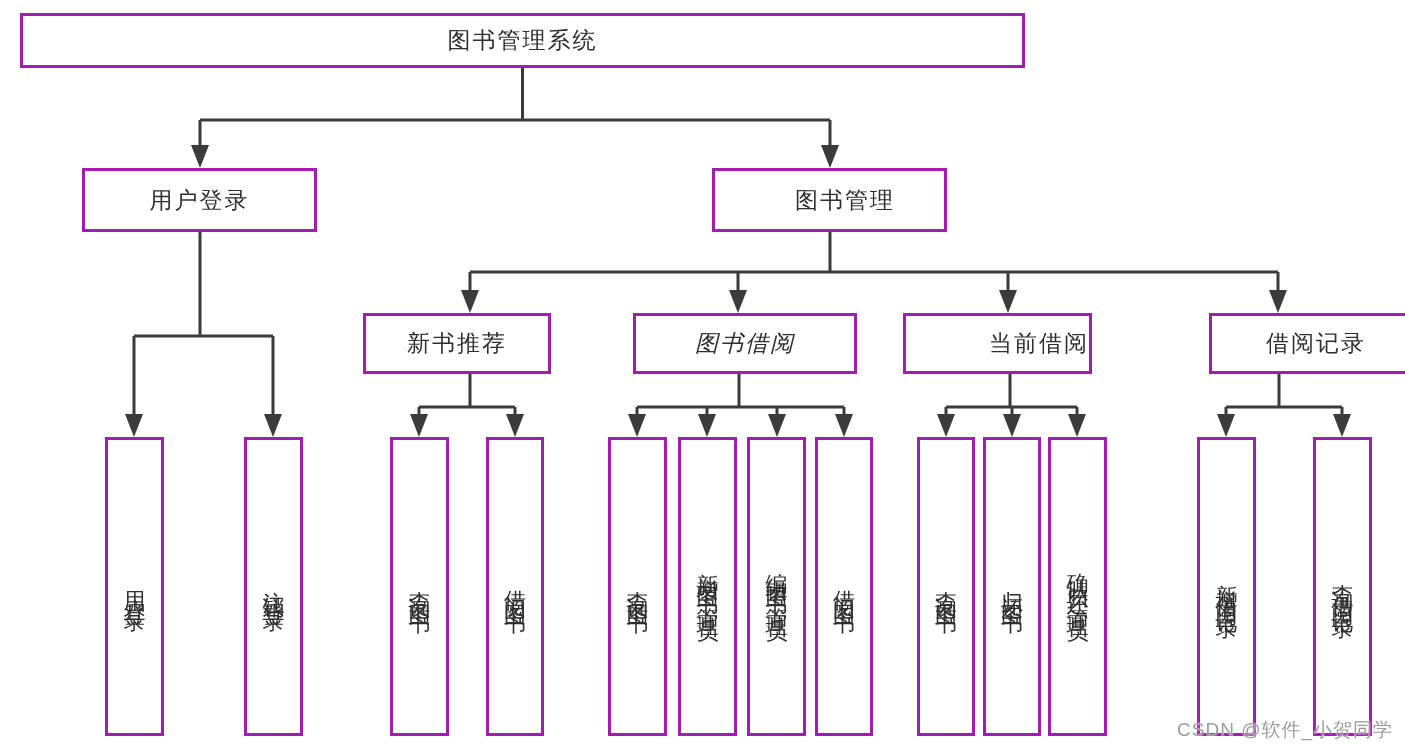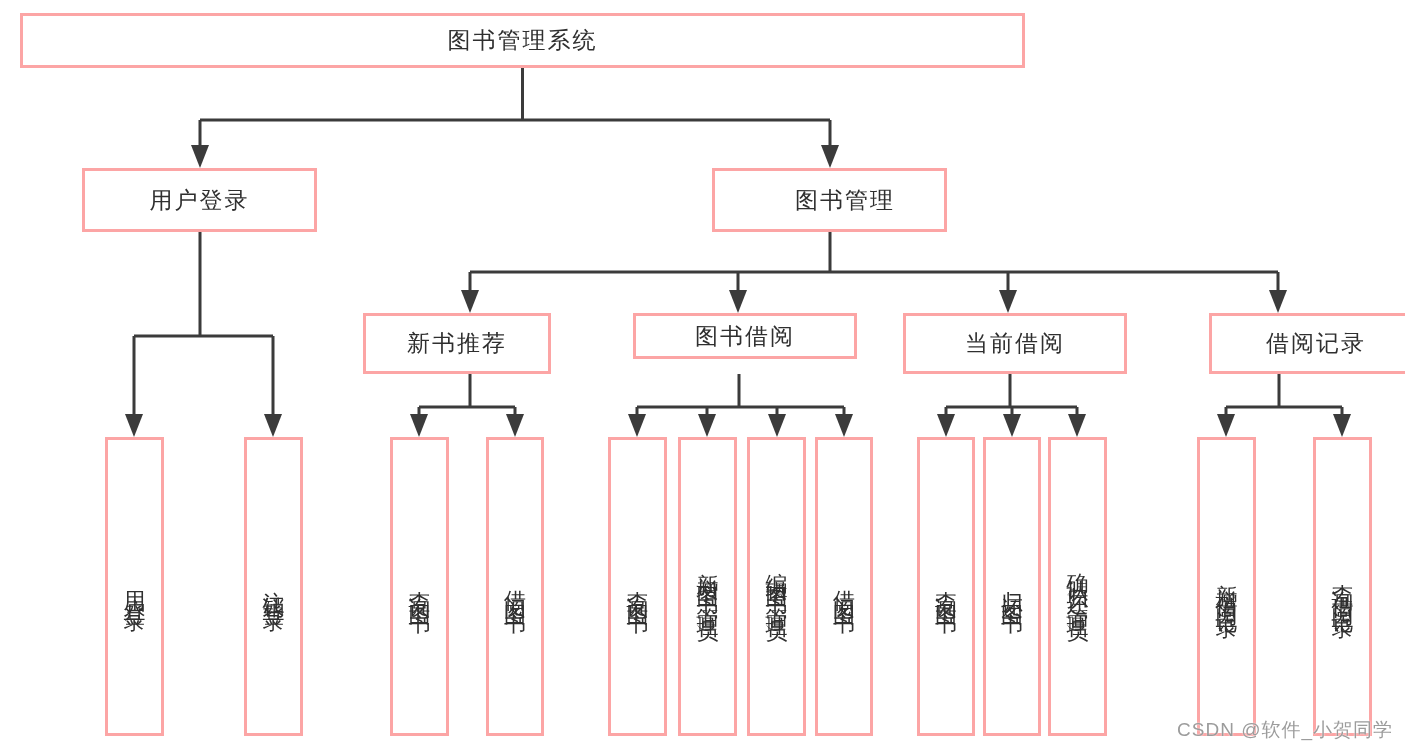--- a/index.html
+++ b/index.html
@@ -8,21 +8,21 @@
     background: #ffffff;
     font-family: "Liberation Sans", "DejaVu Sans", sans-serif;
     position: relative;
     overflow: hidden;
   }
   .stage { position: absolute; left: 0; top: 0; width: 1405px; height: 747px; }
   svg.wires { position: absolute; left: 0; top: 0; z-index: 1; }
   .node {
     position: absolute;
     box-sizing: border-box;
-    border: 3px solid #fca5a5;
+    border: 3px solid #a21caf;
     background: #ffffff;
     display: flex;
     align-items: center;
     justify-content: center;
     color: #2f2f2f;
     z-index: 2;
   }
   .hnode { font-size: 23px; letter-spacing: 2px; }
   .leaf span {
     writing-mode: vertical-rl;
@@ -96,24 +96,24 @@
   <div class="node hnode" style="left:82px; top:168px; width:235px; height:64px;">
     <span>用户登录</span>
   </div>
   <div class="node hnode" style="left:712px; top:168px; width:235px; height:64px;padding-left:31px;">
     <span>图书管理</span>
   </div>
 
   <div class="node hnode" style="left:363px; top:313px; width:188px; height:61px;">
     <span>新书推荐</span>
   </div>
-  <div class="node hnode" style="left:633px; top:313px; width:224px; height:46px;">
+  <div class="node hnode" style="left:633px; top:313px; width:224px; height:61px;font-style:italic;">
     <span>图书借阅</span>
   </div>
-  <div class="node hnode" style="left:903px; top:313px; width:224px; height:61px;">
+  <div class="node hnode" style="left:903px; top:313px; width:189px; height:61px;justify-content:flex-end;">
     <span>当前借阅</span>
   </div>
   <div class="node hnode" style="left:1173px; top:313px; width:214px; height:61px;margin-left:36px;">
     <span>借阅记录</span>
   </div>
 
   <div class="node leaf" style="left:105px; width:59px;">
     <span>用户登录</span>
   </div>
   <div class="node leaf" style="left:244px; width:59px;">

